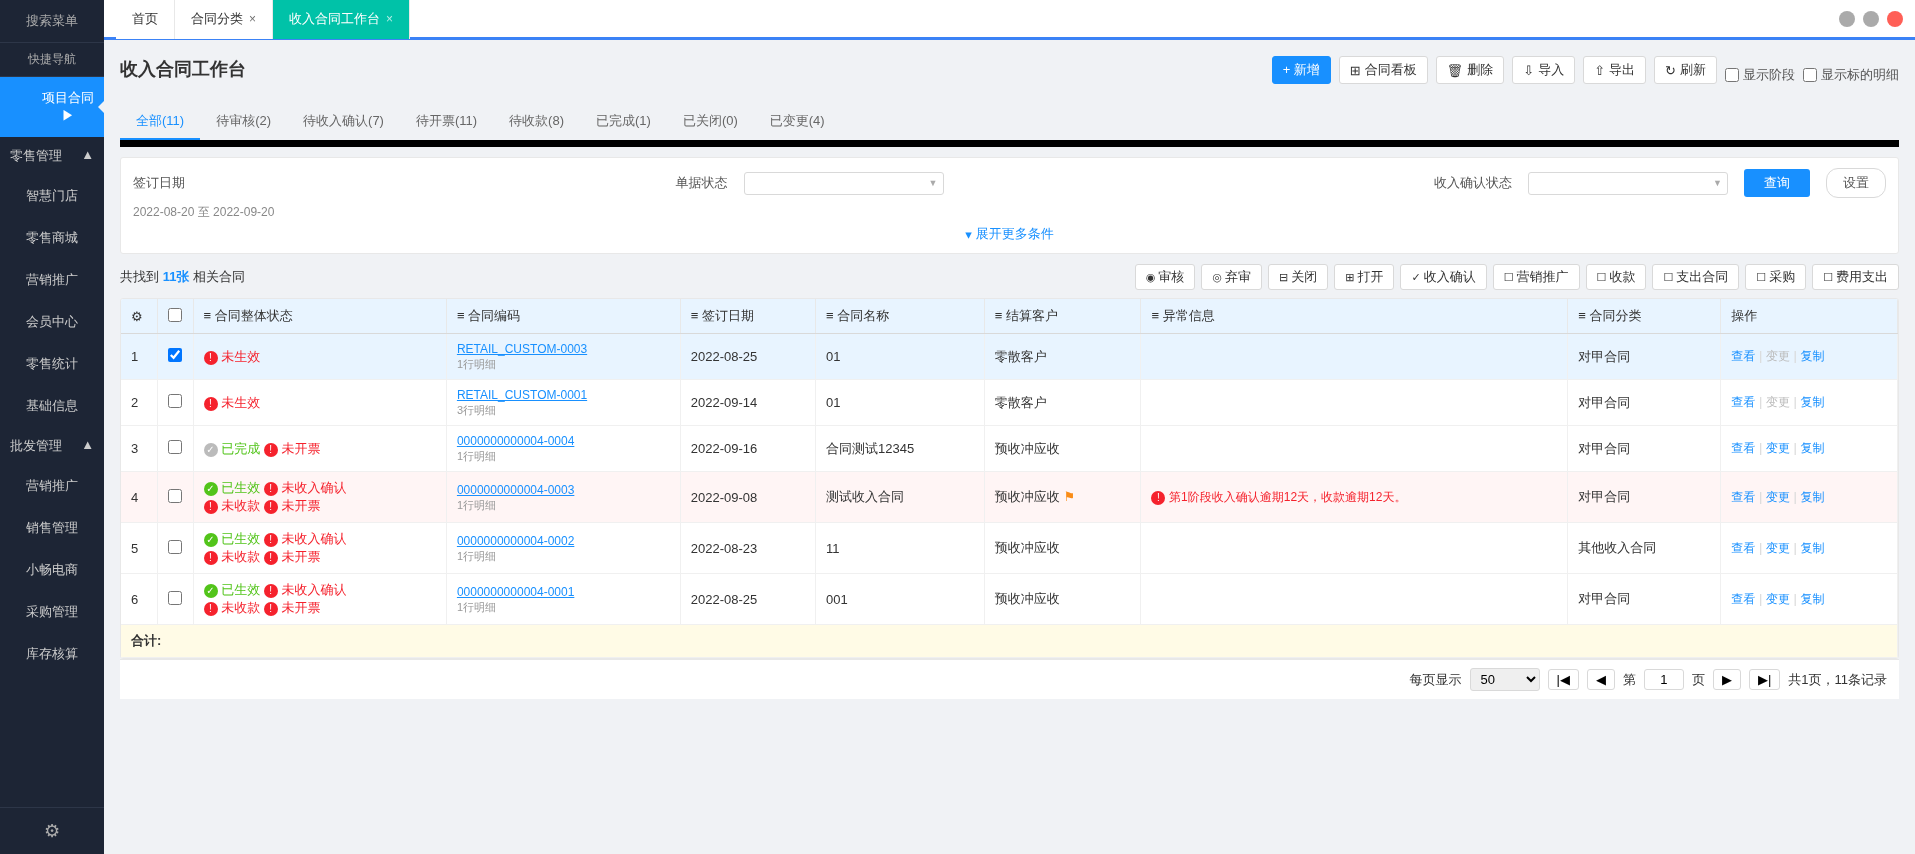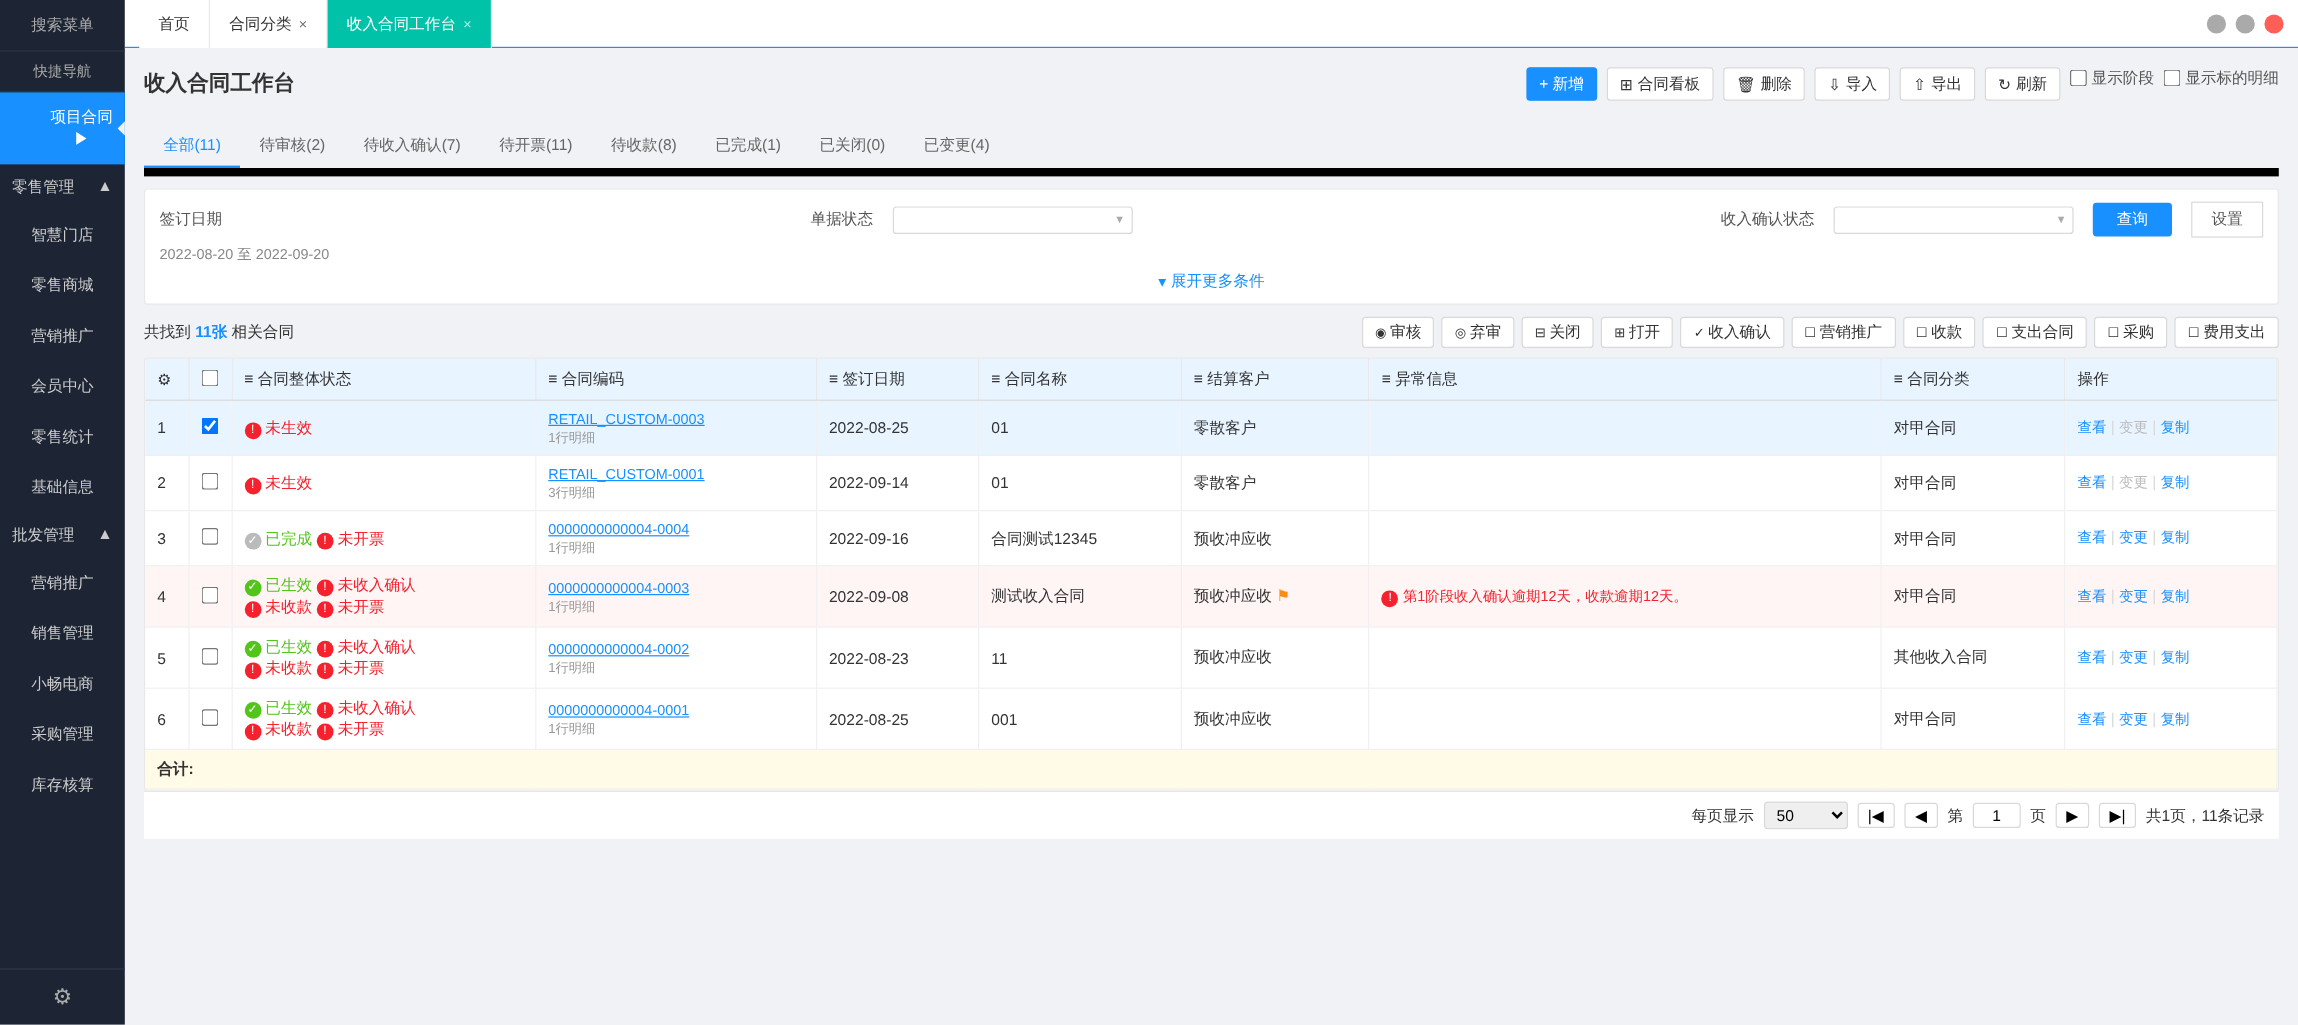--- a/index.html
+++ b/index.html
@@ -11,39 +11,39 @@
     .sidebar-nav-section { padding: 8px 8px; color: #aaa; font-size: 12px; cursor: pointer; text-align: center; border-bottom: 1px solid #2d3648; }
     .sidebar-item { padding: 12px 8px; text-align: center; cursor: pointer; color: #ccc; font-size: 13px; }
     .sidebar-item.active { background: #1890ff; color: #fff; position: relative; padding-left: 40px; }
     .sidebar-item.active::after { content: ''; position: absolute; right: 0; top: 50%; transform: translateY(-50%); width: 0; height: 0; border-top: 6px solid transparent; border-bottom: 6px solid transparent; border-right: 6px solid #f0f2f5; }
     .sidebar-bottom { margin-top: auto; padding: 12px 8px; text-align: center; color: #aaa; border-top: 1px solid #2d3648; }
 
     
     .main-content { flex: 1; display: flex; flex-direction: column; overflow: hidden; }
 
     
-    .tab-bar { background: #fff; border-bottom: 1px solid #3b82f6; display: flex; align-items: center; padding: 0 12px; height: 40px; flex-shrink: 0; }
+    .tab-bar { background: #fff; border-bottom: 3px solid #3b82f6; display: flex; align-items: center; padding: 0 12px; height: 40px; flex-shrink: 0; }
     .tab-item { padding: 0 16px; height: 40px; display: flex; align-items: center; cursor: pointer; color: #666; font-size: 13px; border-right: 1px solid #e8e8e8; }
     .tab-item.active { background: #00c2a8; color: #fff; }
     .tab-item .tab-close { margin-left: 6px; font-size: 12px; color: inherit; opacity: 0.7; }
     .tab-item.home { background: #fff; color: #333; }
     .tab-item.contract-type { background: #fff; color: #333; }
     .tab-spacer { flex: 1; }
     .window-controls { display: flex; gap: 8px; }
     .win-btn { width: 16px; height: 16px; border-radius: 50%; border: none; cursor: pointer; }
     .win-minimize { background: #aaa; }
     .win-maximize { background: #aaa; }
     .win-close { background: #ff5f56; }
 
     
     .page-area { flex: 1; padding: 16px; overflow: auto; }
     .page-title { font-size: 18px; font-weight: bold; color: #333; margin-bottom: 12px; }
 
     
-    .toolbar { display: flex; align-items: flex-start; margin-bottom: 10px; gap: 8px; }
+    .toolbar { display: flex; align-items: flex-end; margin-bottom: 10px; gap: 8px; }
     .toolbar-btn { display: flex; align-items: center; gap: 4px; padding: 4px 10px; border: 1px solid #d9d9d9; background: #fff; border-radius: 3px; cursor: pointer; font-size: 13px; color: #333; }
     .toolbar-btn.primary { background: #1890ff; color: #fff; border-color: #1890ff; }
     .checkbox-label { display: flex; align-items: center; gap: 4px; font-size: 12px; color: #555; }
 
     
     .status-tabs { display: flex; align-items: flex-end; gap: 0; margin-bottom: 10px; border-bottom: 7px solid #000000; }
     .status-tab { padding: 8px 16px; cursor: pointer; color: #666; font-size: 13px; border-bottom: 2px solid transparent; }
     .status-tab.active { color: #1890ff; border-bottom: 2px solid #1890ff; font-weight: 500; }
 
     
@@ -52,21 +52,21 @@
     .filter-label { color: #555; font-size: 13px; white-space: nowrap; }
     .filter-date-btns { display: flex; gap: 4px; align-items: center; }
     .date-btn { padding: 2px 8px; border: 1px solid #d9d9d9; border-radius: 3px; cursor: pointer; font-size: 12px; color: #555; background: #fff; }
     .date-btn.active { background: #00c2a8; color: #fff; border-color: #00c2a8; }
     .date-range-text { font-size: 12px; color: #888; }
     .select-box { border: 1px solid #d9d9d9; border-radius: 3px; padding: 3px 24px 3px 8px; font-size: 13px; color: #333; background: #fff; min-width: 120px; appearance: none; position: relative; }
     .select-wrapper { position: relative; display: inline-flex; align-items: center; }
     .select-wrapper::after { content: '▼'; position: absolute; right: 6px; font-size: 9px; color: #aaa; pointer-events: none; }
     .expand-btn { display: flex; align-items: center; gap: 4px; color: #1890ff; cursor: pointer; font-size: 13px; justify-content: center; margin-top: 4px; }
     .query-btn { padding: 5px 20px; background: #1890ff; color: #fff; border: none; border-radius: 3px; cursor: pointer; font-size: 13px; }
-    .setting-btn { padding: 5px 16px; background: #fff; color: #555; border: 1px solid #d9d9d9; border-radius: 0; cursor: pointer; font-size: 13px; }
+    .setting-btn { padding: 5px 16px; background: #fff; color: #555; border: 1px solid #d9d9d9; border-radius: 12px; cursor: pointer; font-size: 13px; }
 
     
     .action-bar { display: flex; align-items: center; gap: 6px; margin-bottom: 8px; }
     .action-bar-left { color: #333; font-size: 13px; }
     .action-bar-right { margin-left: auto; display: flex; gap: 6px; flex-wrap: wrap; }
     .action-btn { display: flex; align-items: center; gap: 3px; padding: 3px 10px; border: 1px solid #d9d9d9; background: #fff; border-radius: 3px; cursor: pointer; font-size: 12px; color: #333; white-space: nowrap; }
     .action-btn .icon { font-size: 11px; }
 
     
     .table-container { background: #fff; border: 1px solid #e8e8e8; border-radius: 3px; overflow: auto; }

